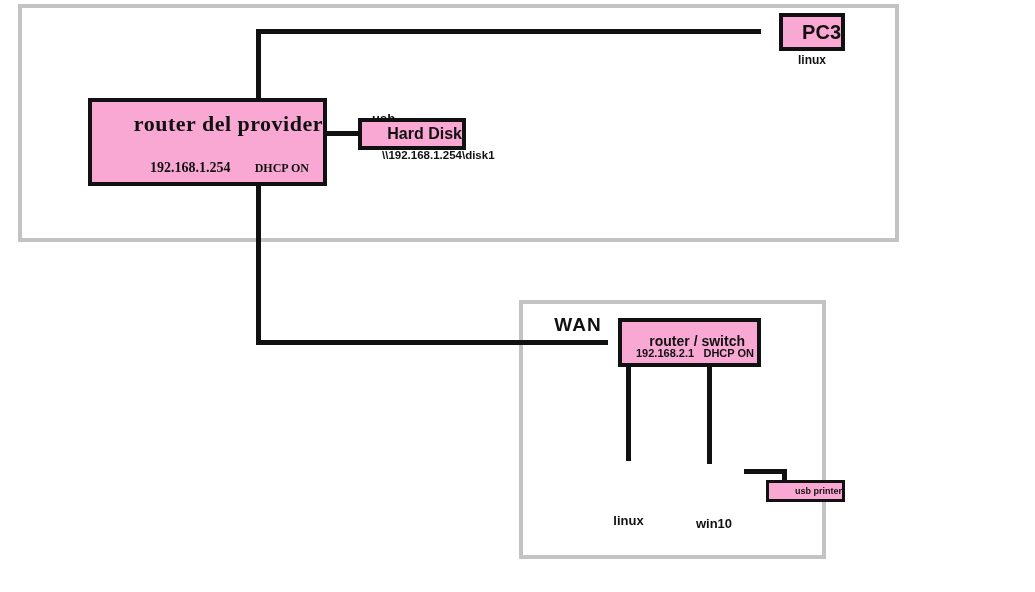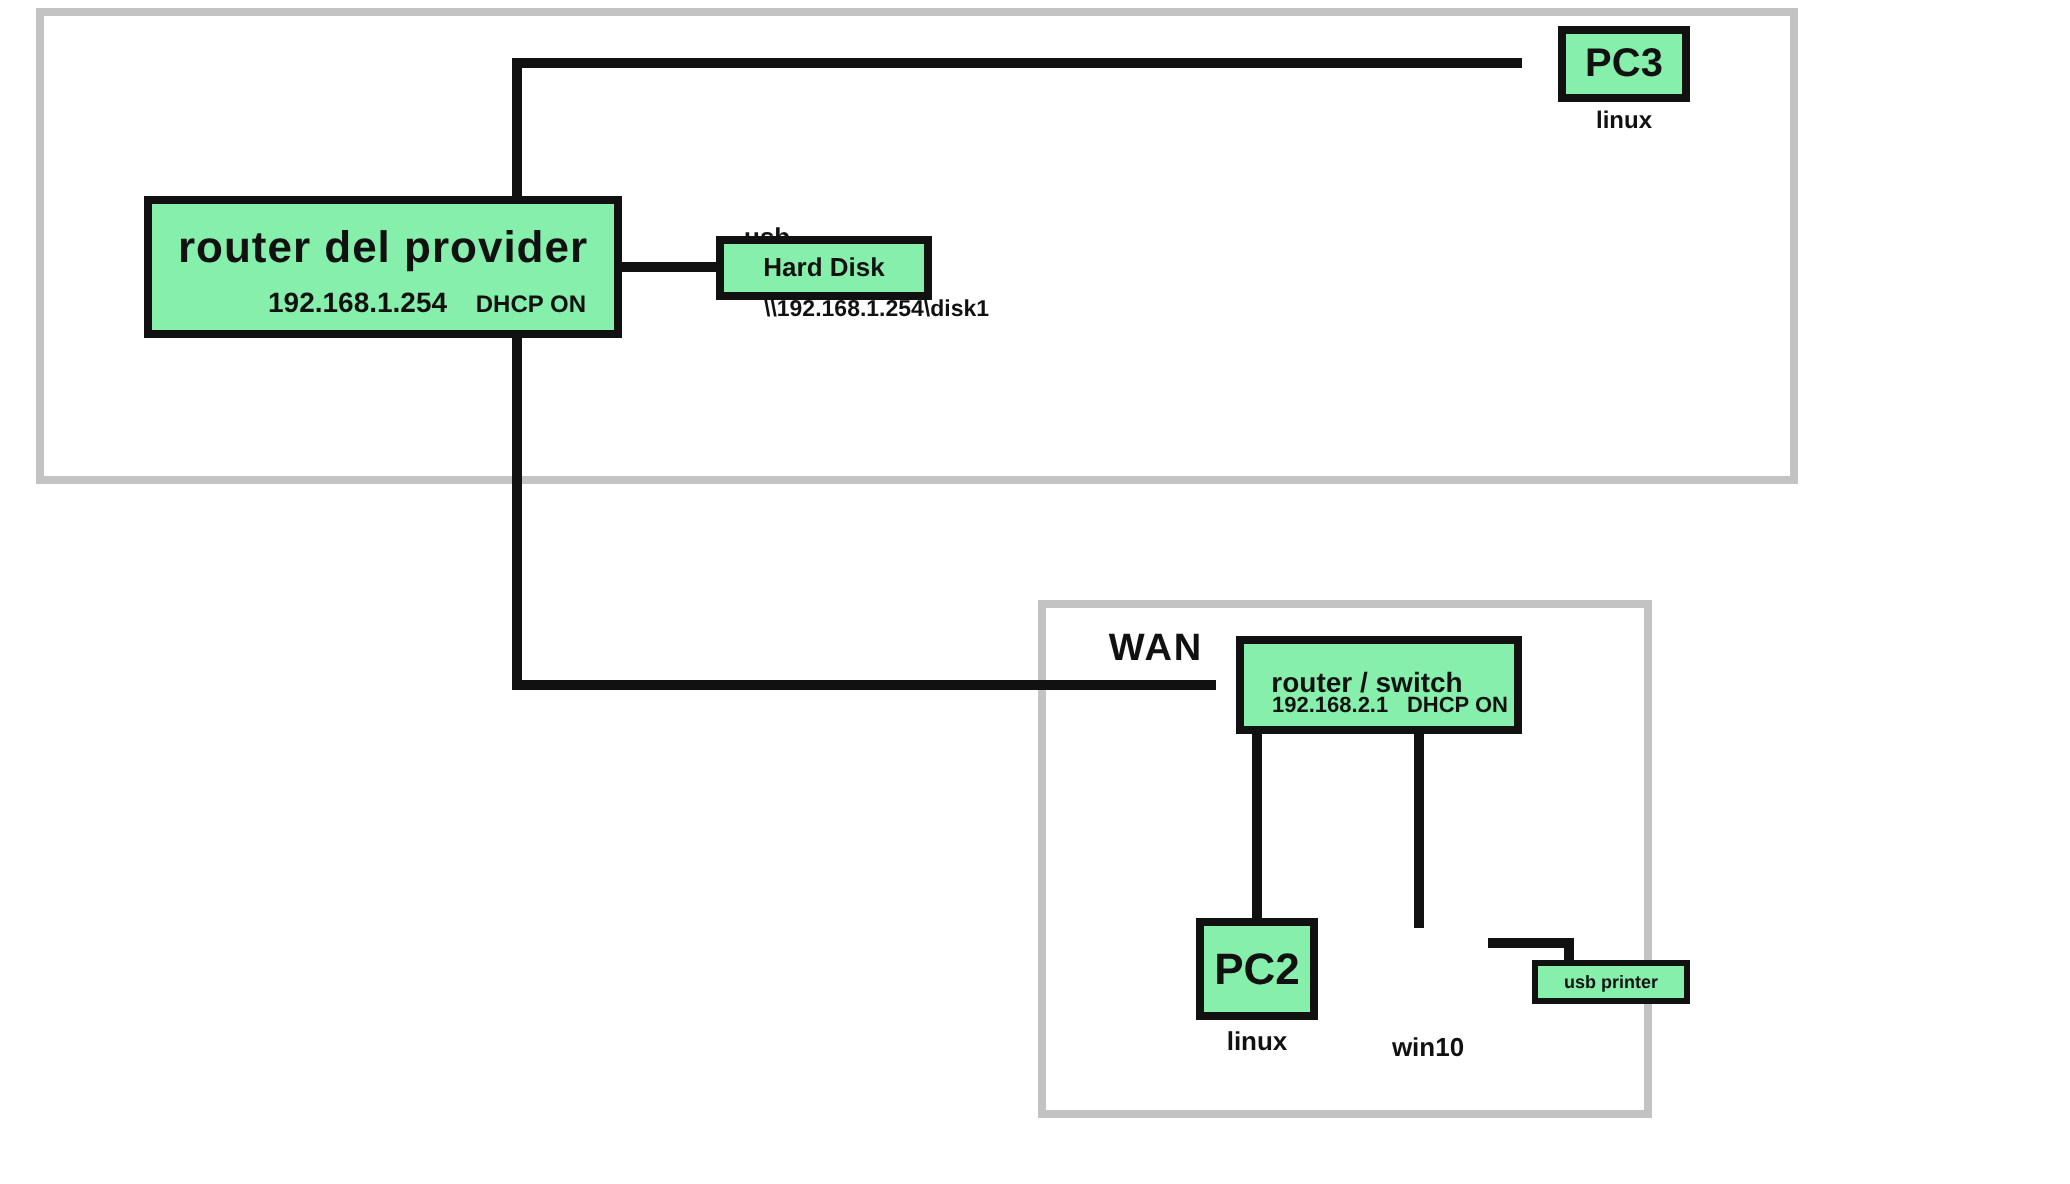--- a/index.html
+++ b/index.html
@@ -42,26 +42,26 @@
   .line-pc2-v     { left: 626px; top: 364px; width: 5px;   height: 97px; }
   .line-pc1-v     { left: 707px; top: 364px; width: 5px;   height: 100px; }
   .line-printer-h { left: 744px; top: 469px; width: 43px;  height: 5px; }
   .line-printer-v { left: 782px; top: 469px; width: 5px;   height: 14px; }
 
   
   .node {
     position: absolute;
     border: 4px solid #111111;
     box-sizing: border-box;
-    background: #86efac;
+    background: #f9a8d4;
     z-index: 3;
-    text-align: center;
+    text-align: right;
   }
-  .node-provider-router { left: 72px;  top: 98px;  width: 239px; height: 71px; }
-  .node-hard-disk       { left: 358px; top: 118px; width: 108px; height: 32px; font-size: 13px; line-height: 24px; }
+  .node-provider-router { left: 88px;  top: 98px;  width: 239px; height: 88px; font-family: Liberation Serif, serif; }
+  .node-hard-disk       { left: 358px; top: 118px; width: 108px; height: 32px; font-size: 16px; line-height: 24px; }
   .node-pc3             { left: 779px; top: 13px;  width: 66px;  height: 38px; font-size: 20px; line-height: 30px; }
   .node-wan-router      { left: 606px; top: 318px; width: 143px; height: 49px; margin-left: 12px; }
   .node-pc2             { left: 598px; top: 459px; width: 61px;  height: 51px; font-size: 22px; line-height: 43px; }
   .node-pc1             { left: 682px; top: 462px; width: 64px;  height: 51px; font-size: 22px; line-height: 43px; }
   .node-usb-printer     { left: 766px; top: 480px; width: 79px;  height: 22px; border-width: 3px; font-size: 9px; line-height: 16px; }
 
   .provider-title {
     margin-top: 9px;
     font-size: 22px;
     letter-spacing: 0.5px;
@@ -141,20 +141,19 @@
   <div class="label label-wan">WAN</div>
 
   <div class="node node-wan-router">
     <div class="wanrouter-title">router / switch</div>
     <div class="wanrouter-row">
       <span class="wanrouter-ip">192.168.2.1</span>
       <span class="wanrouter-dhcp">DHCP ON</span>
     </div>
   </div>
 
-  <div class="node node-pc2">PC2</div>
   <div class="label label-pc2-os">linux</div>
 
   <div class="label label-pc1-os">win10</div>
 
   <div class="node node-usb-printer">usb printer</div>
 
 </div>
 
 </body></html>

